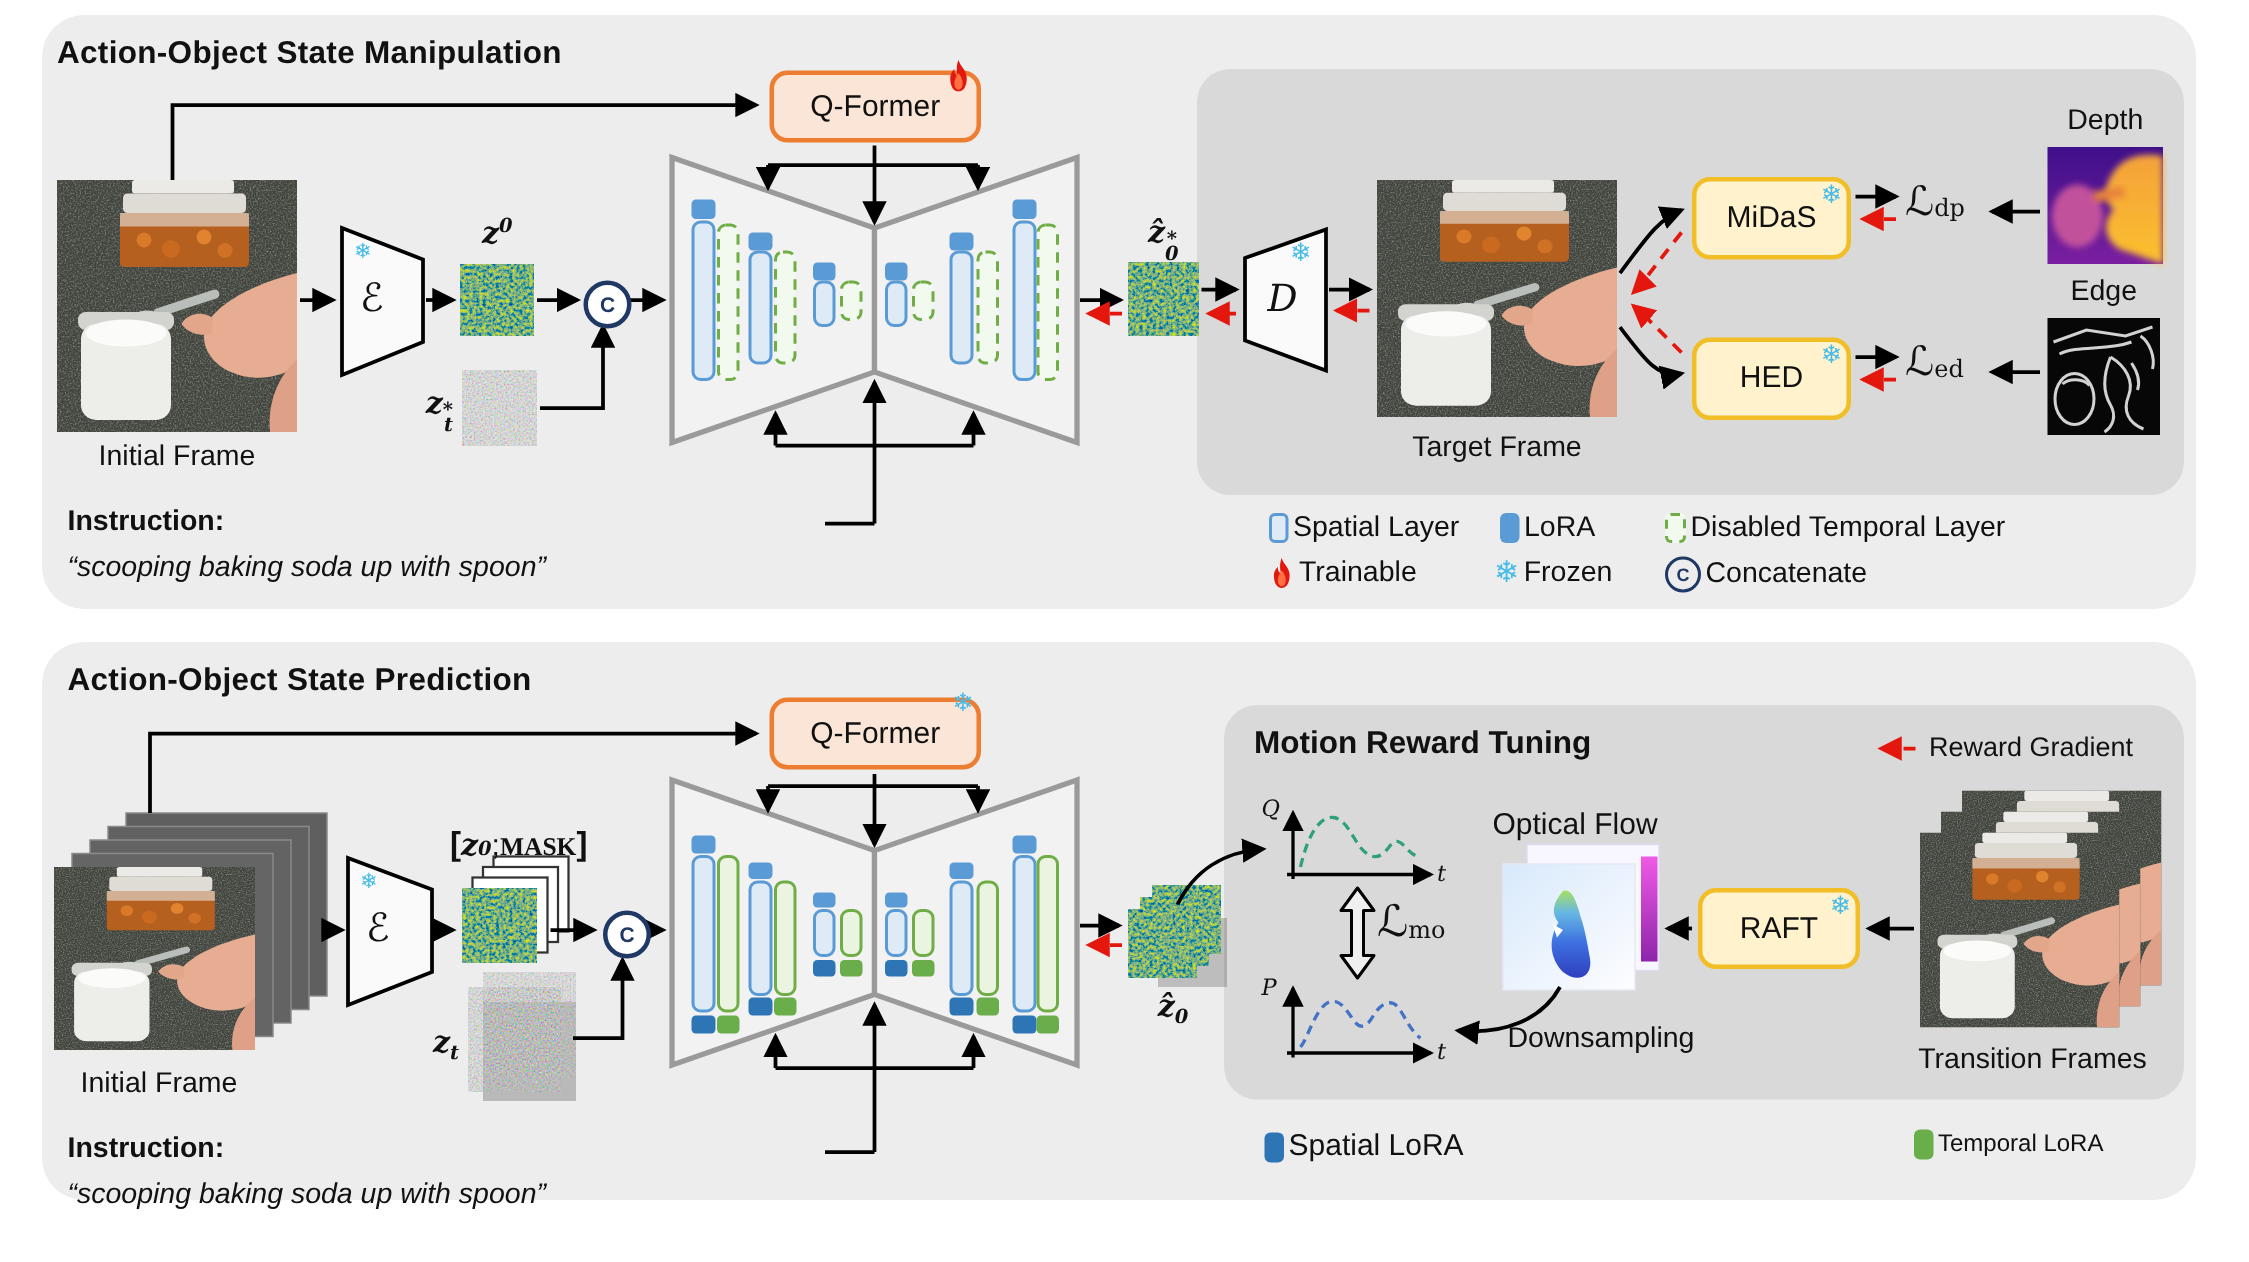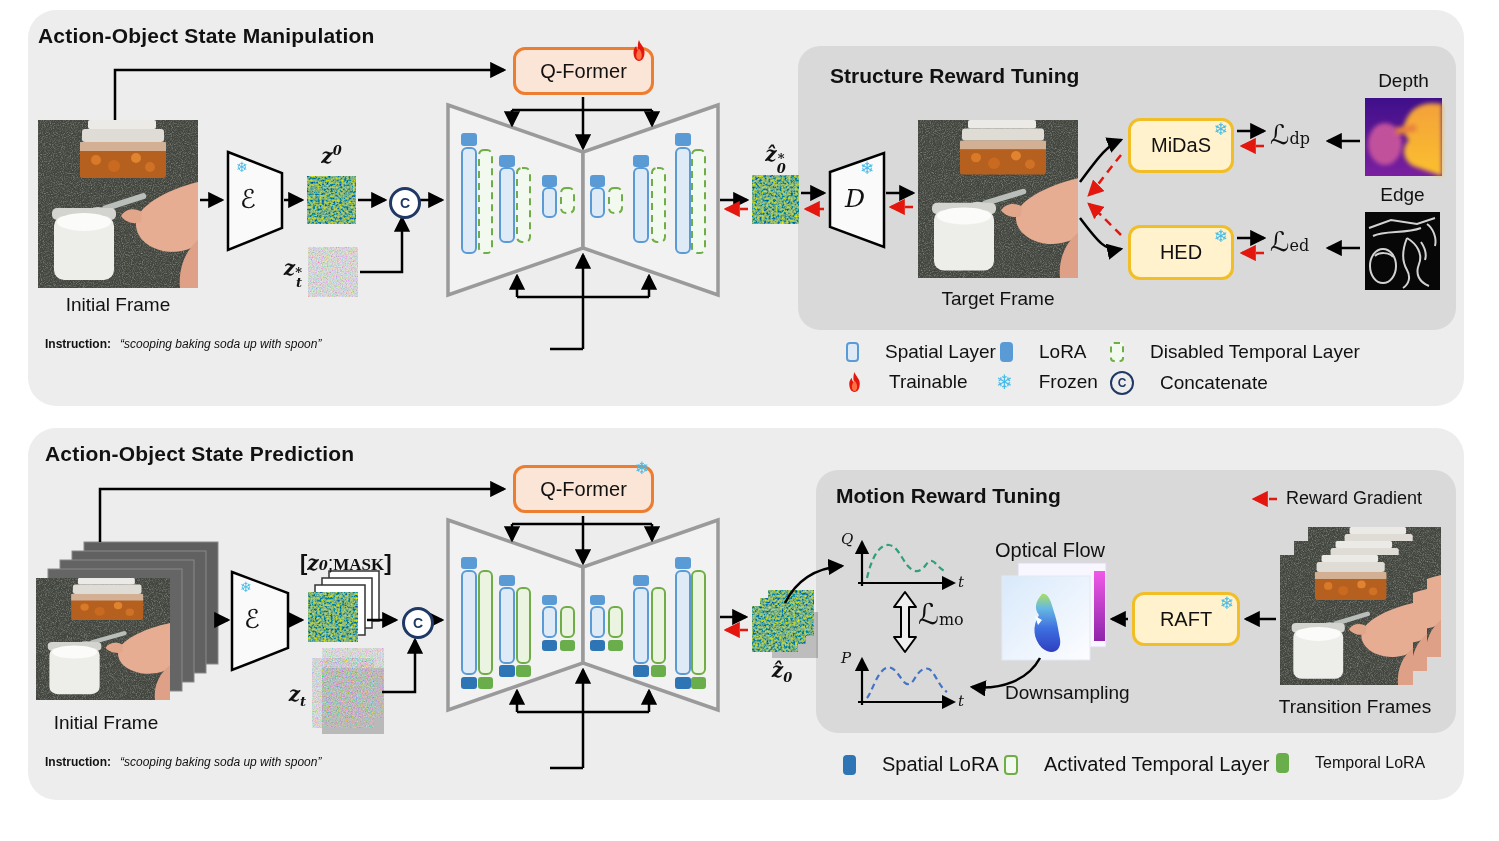--- a/index.html
+++ b/index.html
@@ -23,24 +23,24 @@
          font-size:14px;font-weight:bold;color:#1F3864;}
   .mz{font-family:"DejaVu Serif",serif;font-style:italic;font-weight:bold;font-size:20px;}
   .mz sup,.mz sub{font-size:13px;font-weight:bold;}
   .ss{display:inline-flex;flex-direction:column;line-height:.8;font-size:13px;vertical-align:-2px;}
   .scr{font-family:"DejaVu Sans",sans-serif;font-size:26px;}
   .dscr{font-family:"DejaVu Serif",serif;font-style:italic;font-size:25px;}
   .loss{display:flex;align-items:flex-end;z-index:10;}
   .loss .lb{font-family:"DejaVu Sans",sans-serif;font-size:27px;line-height:1;}
   .loss .ls{font-family:"DejaVu Serif",serif;font-size:16px;line-height:1;margin-bottom:1px;}
   .axlab{font-family:"DejaVu Serif",serif;font-style:italic;font-size:15px;}
-  .instr{display:flex;gap:9px;align-items:baseline;font-size:12px;}
+  .instr{display:flex;gap:9px;align-items:baseline;font-size:19px;flex-direction:column;}
   .instr .il{font-weight:bold;}
   .instr .iq{font-style:italic;}
-  .lg{position:absolute;z-index:10;display:flex;align-items:center;gap:26px;font-size:19px;}
+  .lg{position:absolute;z-index:10;display:flex;align-items:center;gap:3px;font-size:19px;}
   .sw{display:inline-block;box-sizing:border-box;border-radius:4px;}
   .sw-spatial{width:13px;height:20px;background:#DEEBF7;border:2px solid #5B9BD5;}
   .sw-lora{width:13px;height:20px;background:#5B9BD5;}
   .sw-dis{width:14px;height:20px;background:#F2F9EE;border:2px dashed #70AD47;}
   .sw-slora{width:13px;height:20px;background:#2E75B6;}
   .sw-act{width:14px;height:20px;background:#F2F9EE;border:2px solid #70AD47;}
   .sw-tlora{width:13px;height:20px;background:#6AAE4B;}
   .ic-c{display:inline-flex;width:20px;height:20px;border:2px solid #1F3864;border-radius:50%;
         align-items:center;justify-content:center;font-size:12px;font-weight:bold;color:#1F3864;background:transparent;}
   .snowlg{color:#45BBE9;font-size:20px;line-height:1;}
@@ -373,21 +373,20 @@
       </span></div>
 
   <div class="lbl mz" style="left:752px;top:142px;width:47px;text-align:center;"><span>ẑ</span><span class="ss">
         <span>*</span>
         <span>0</span>
       </span></div>
 
   <div class="lbl snow" style="left:860px;top:160px;">❄</div>
   <div class="lbl dscr" style="left:845px;top:184px;">D</div>
 
-  <div class="lbl stitle" style="left:830px;top:64px;">Structure Reward Tuning</div>
   <div class="lbl cap" style="left:918px;top:288px;width:160px;">Target Frame</div>
 
   <div class="box tool" style="left:1128px;top:118px;width:106px;height:55px;">
     <span>MiDaS</span>
     <span class="snow" style="right:3px;top:0px;">❄</span>
   </div>
   <div class="box tool" style="left:1128px;top:225px;width:106px;height:55px;">
     <span>HED</span>
     <span class="snow" style="right:3px;top:0px;">❄</span>
   </div>
@@ -486,24 +485,20 @@
     <span>RAFT</span>
     <span class="snow" style="right:3px;top:0px;">❄</span>
   </div>
 
   <div class="lbl cap" style="left:1255px;top:696px;width:200px;">Transition Frames</div>
 
   <div class="lg" style="left:843px;top:753px;font-size:20px;">
     <span class="sw sw-slora"></span>
     <span>Spatial LoRA</span>
   </div>
-  <div class="lg" style="left:1004px;top:753px;font-size:20px;">
-    <span class="sw sw-act"></span>
-    <span>Activated Temporal Layer</span>
-  </div>
   <div class="lg" style="left:1276px;top:753px;font-size:16px;">
     <span class="sw sw-tlora"></span>
     <span>Temporal LoRA</span>
   </div>
 
   <div class="lbl instr" style="left:45px;top:755px;">
     <span class="il">Instruction:</span>
     <span class="iq">“scooping baking soda up with spoon”</span>
   </div>
 

